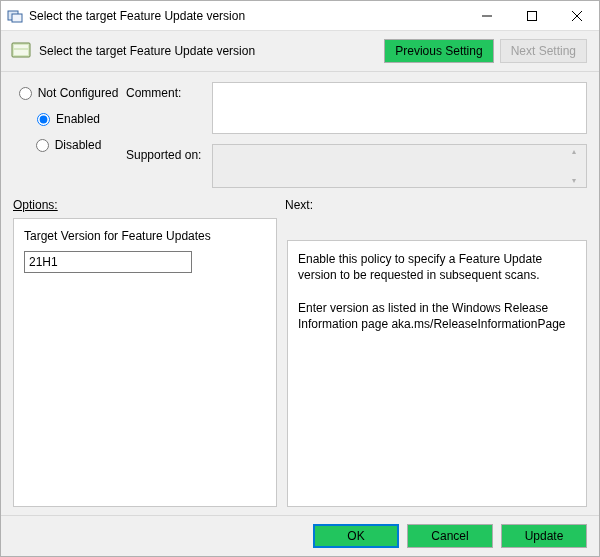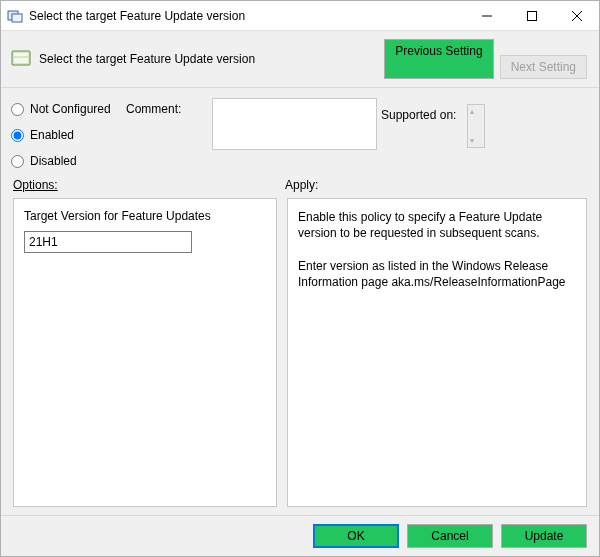--- a/index.html
+++ b/index.html
@@ -41,30 +41,30 @@
   .headerrow .htext { flex:1; font-size:12px; }
   .navbtns { display:flex; gap:6px; }
   .btn {
     background:#22c55e;
     border:1px solid #adadad;
     padding:4px 10px;
     font-family:inherit; font-size:12px;
     min-width:86px; text-align:center;
     cursor:default;
   }
-  .btn.disabled { color:#a0a0a0; border-color:#cfcfcf; background:#e7e7e7;margin-top:16px; }
+  .btn.disabled { color:#a0a0a0; border-color:#cfcfcf; background:#e7e7e7; }
   .btn.primary { border-color:#0078d7; box-shadow:inset 0 0 0 1px #0078d7; }
   
   .config {
     display:flex; padding:10px 12px 4px 10px;
   }
-  .radios { width:115px; display:flex; flex-direction:column; gap:12px; padding-top:4px; }
+  .radios { width:115px; display:flex; flex-direction:column; gap:12px; padding-top:4px;align-items:center; }
   .radio { display:flex; align-items:center; gap:6px; }
   .radio input { margin:0; }
-  .rlabels { flex:1; display:flex; flex-direction:row; gap:4px; }
+  .rlabels { flex:1; display:flex; flex-direction:column; gap:4px; }
   .labrow { display:flex; align-items:flex-start; }
   .labrow .lab { width:86px; text-align:left; padding-top:4px; }
   textarea.comment {
     flex:1; height:52px; resize:none;
     border:1px solid #c8c8c8; background:#fff;
     font-family:inherit; font-size:12px; padding:4px;
   }
   .supportedbox {
     flex:1; height:44px;
     border:1px solid #c8c8c8; background:#ededed;
@@ -77,21 +77,21 @@
   .oh-head { display:flex; padding:6px 12px 2px 12px; }
   .oh-head .lab { font-size:12px; }
   .oh-head .left { width:272px;text-decoration:underline; }
   .oh-head .right { flex:1; }
   .oh-body { display:flex; padding:4px 12px 8px 12px; gap:10px; flex:1; min-height:0; }
   .panel {
     background:#fff; border:1px solid #c8c8c8;
     padding:10px; overflow:hidden;
   }
   .panel.left { width:264px; }
-  .panel.right { flex:1; }
+  .panel.right { flex:1;margin-top:22px; }
   .opt-label { margin-bottom:8px; }
   input.textval {
     width:168px; border:1px solid #7a7a7a; padding:3px 4px;
     font-family:inherit; font-size:12px; background:#fff;
   }
   .helpbody { white-space:pre-wrap; font-size:12px; line-height:1.35; }
   
   .footer {
     border-top:1px solid #d9d9d9;
     padding:8px 12px;
@@ -171,21 +171,21 @@
             <span>▴</span>
             <span>▾</span>
           </div>
       </div>
     </div>
   </div>
 </div>
 
 <div class="oh-head">
   <div class="left lab">Options:</div>
-  <div class="right lab">Apply:</div>
+  <div class="right lab">Next:</div>
 </div>
 
 <div class="oh-body">
   <div class="panel left">
     <div class="opt-label">Target Version for Feature Updates</div>
     <input class="textval" type="text" value="21H1" style="">
   </div>
   <div class="panel right">
     <div class="helpbody">Enable this policy to specify a Feature Update version to be requested in subsequent scans.
 

